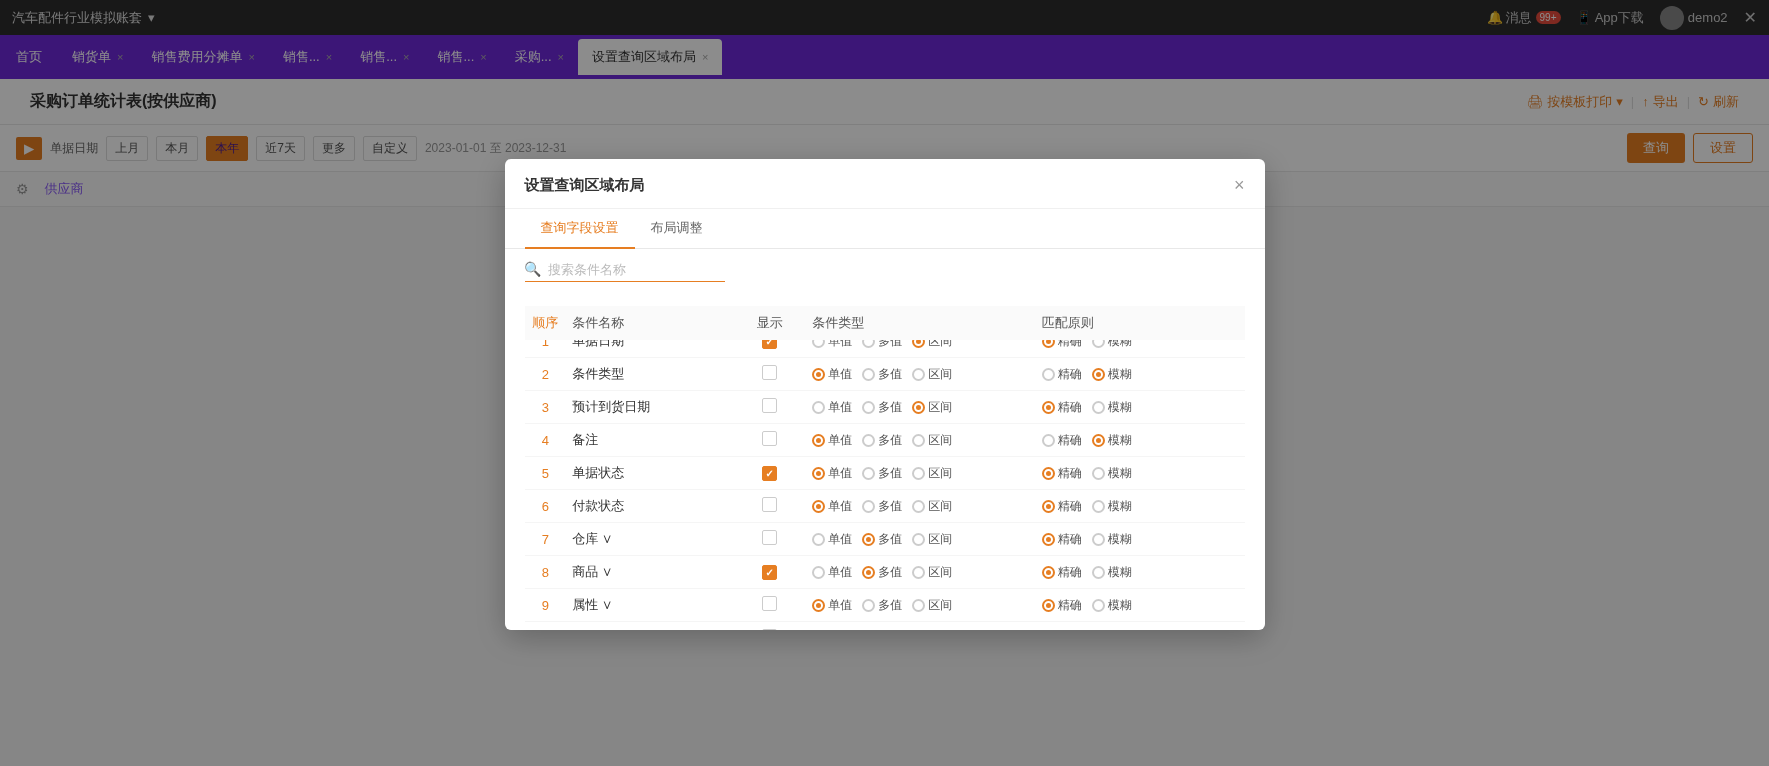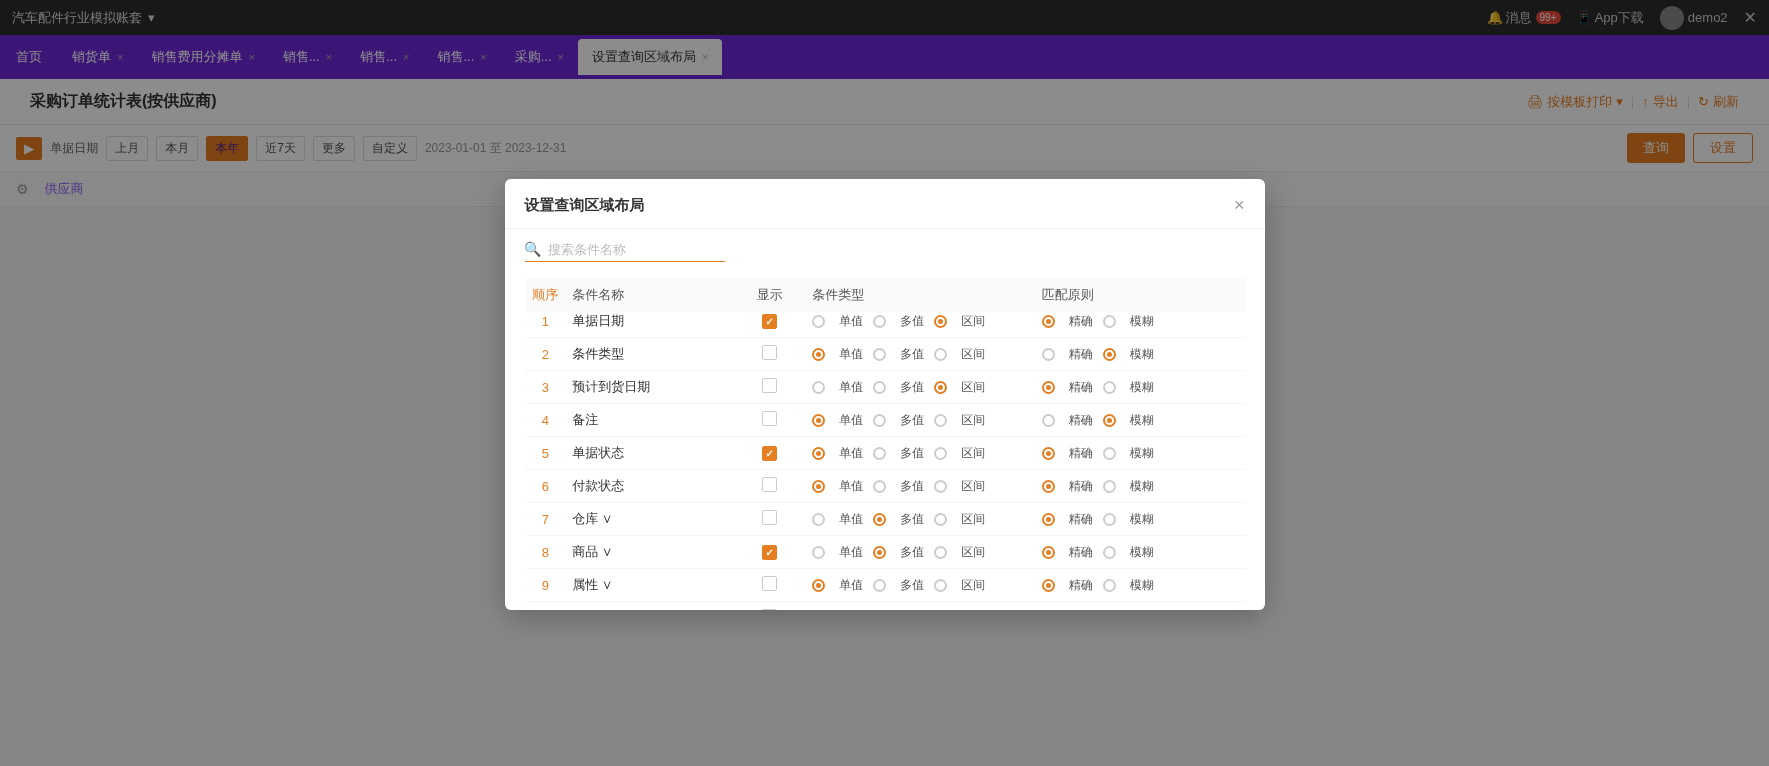--- a/index.html
+++ b/index.html
@@ -186,21 +186,21 @@
     }
     .modal-table::-webkit-scrollbar { width: 6px; }
     .modal-table::-webkit-scrollbar-thumb { background: #ccc; border-radius: 3px; }
 
     table {
       width: 100%;
       border-collapse: collapse;
     }
     thead th {
       position: sticky;
-      top: 8px;
+      top: 16px;
       background: #fafafa;
       text-align: left;
       padding: 8px 6px;
       font-size: 13px;
       color: #555;
       border-bottom: 1px solid #e8e8e8;
       font-weight: normal;
     }
     tbody td {
       padding: 7px 6px;
@@ -232,21 +232,21 @@
     }
     .custom-checkbox.checked::after {
       content: '✓';
       color: white;
       font-size: 10px;
       font-weight: bold;
     }
 
     
     .radio-group { display: flex; align-items: center; gap: 10px; }
-    .radio-item { display: flex; align-items: center; gap: 14px; cursor: pointer; }
+    .radio-item { display: flex; align-items: center; gap: 3px; cursor: pointer; }
     .custom-radio {
       width: 13px; height: 13px;
       border-radius: 50%;
       border: 2px solid #ccc;
       display: inline-flex;
       align-items: center;
       justify-content: center;
       background: #fff;
     }
     .custom-radio.checked {
@@ -397,20 +397,28 @@
 </div>
 
 <div class="overlay">
   <div class="modal">
 
     <div class="modal-header">
       <span class="modal-title">设置查询区域布局</span>
       <button class="modal-close">×</button>
     </div>
 
+    <div class="modal-tabs">
+      <div class="modal-tab active">
+        <span>查询字段设置</span>
+      </div>
+      <div class="modal-tab">
+        <span>布局调整</span>
+      </div>
+    </div>
 
     <div class="modal-search">
       <div class="search-wrapper">
         <span class="search-icon">🔍</span>
         <input class="search-input" type="text" placeholder="搜索条件名称" style="">
       </div>
     </div>
 
     <div class="modal-table">
       <table>

